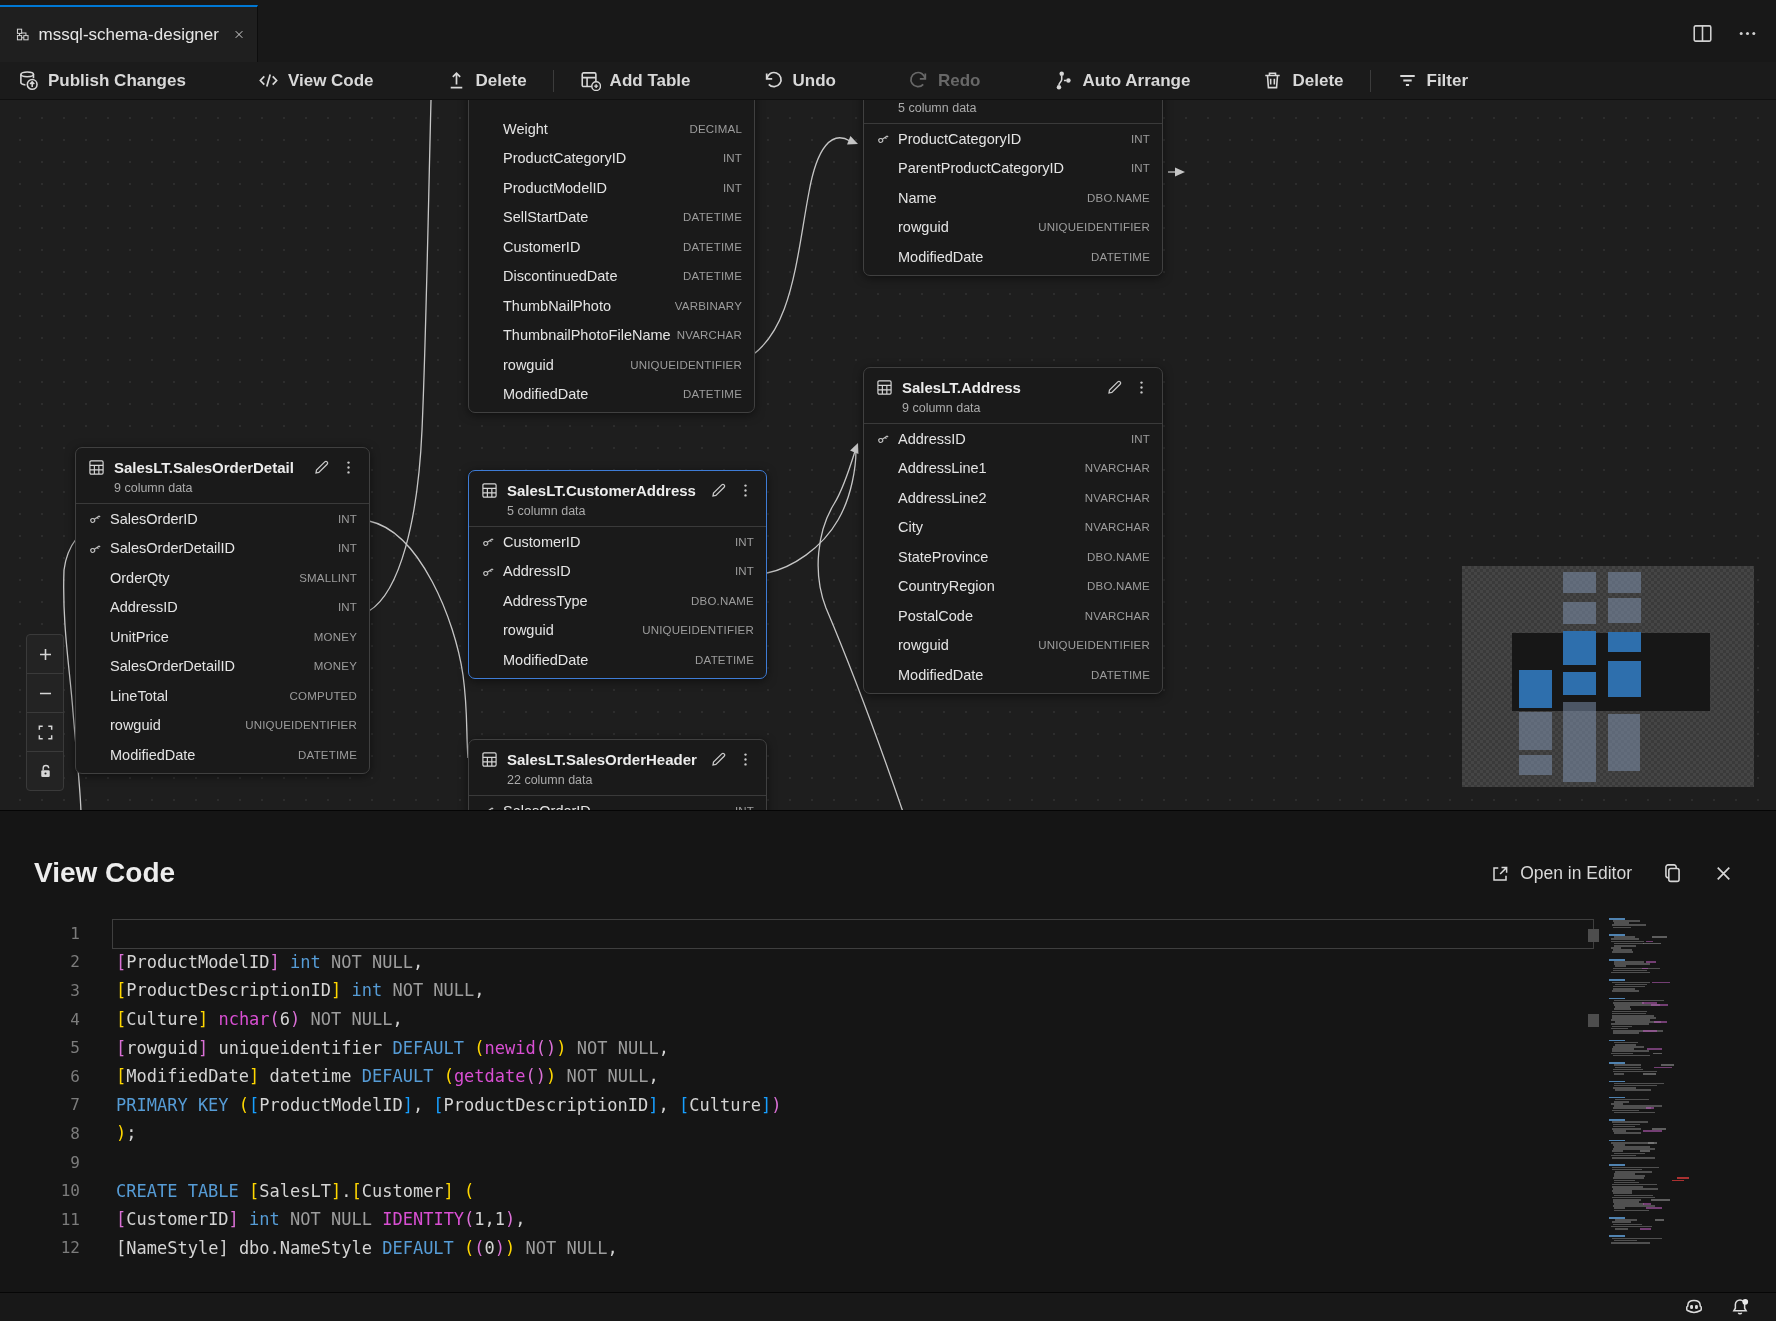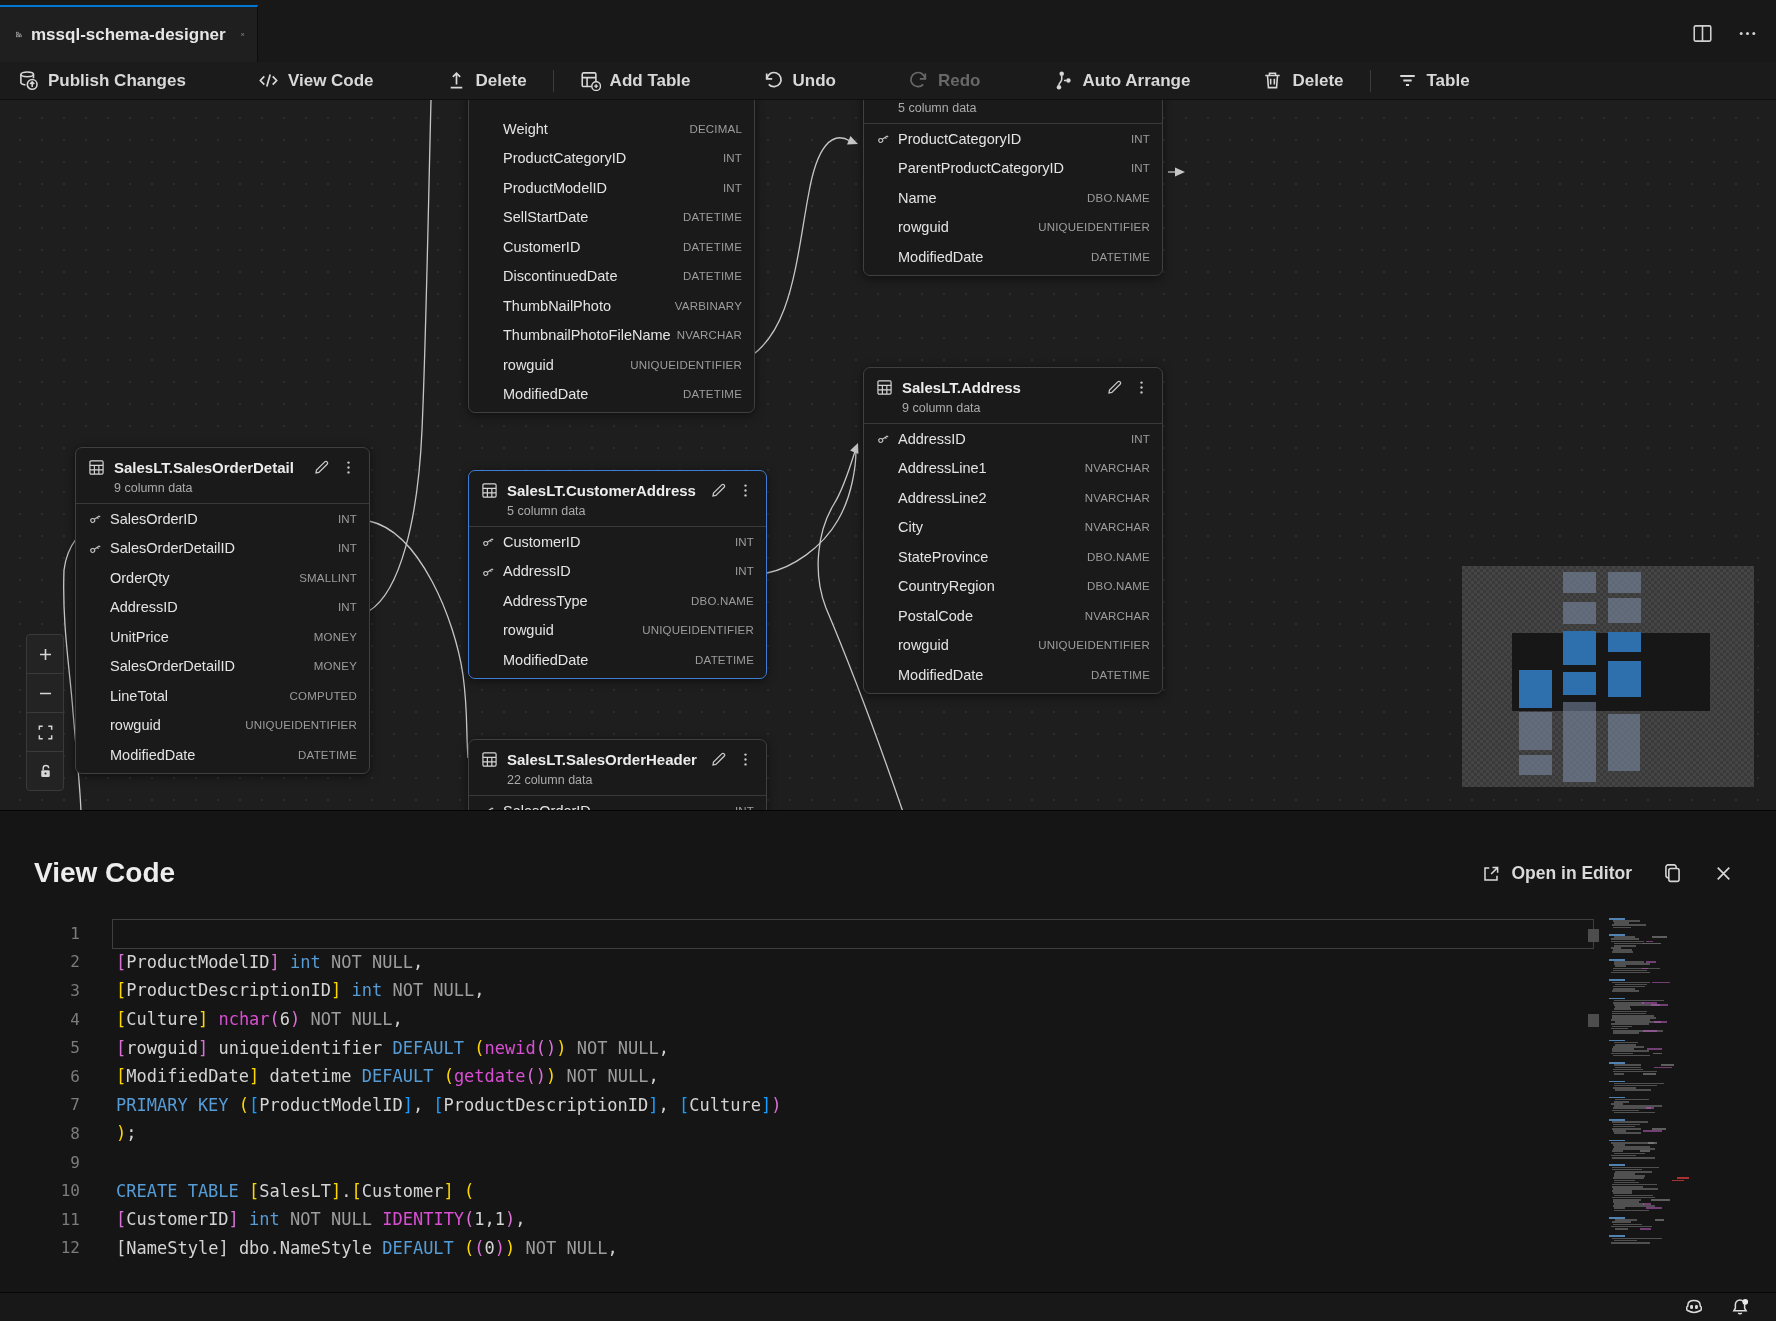--- a/index.html
+++ b/index.html
@@ -4,21 +4,21 @@
 <style>
   html,body{margin:0;padding:0;background:#111;}
   #app{position:relative;width:1776px;height:1321px;background:#1e1e1e;overflow:hidden;
        font-family:"Liberation Sans","DejaVu Sans",sans-serif;color:#d8d8d8;}
   
   #tabbar{position:absolute;left:0;top:0;width:1776px;height:62px;background:#181818;}
   #tab{position:absolute;left:0;top:5px;width:258px;height:57px;background:#1f1f1f;
        border-top:2px solid #0078d4;border-right:1px solid #0d0d0d;display:flex;align-items:center;
        padding:0 12px 0 16px;box-sizing:border-box;cursor:pointer;}
   #tab .ic{color:#d4d4d4}
-  #tab-title{font-size:17px;color:#e6e6e6;margin-left:9px;white-space:nowrap;font-weight:bold;}
+  #tab-title{font-size:17px;color:#e6e6e6;margin-left:9px;white-space:nowrap;}
   #tab-close{margin-left:14px;color:#c9c9c9;width:17px;height:17px;}
   #editor-actions{position:absolute;right:18px;top:5px;height:57px;display:flex;align-items:center;gap:24px;}
   #editor-actions .abtn{width:21px;height:21px;color:#d0d0d0;cursor:pointer;}
   
   #toolbar{position:absolute;left:0;top:62px;width:1776px;height:38px;background:#1b1b1b;
            border-bottom:1px solid #101010;display:flex;align-items:center;padding-left:18px;box-sizing:border-box;}
   .tbtn{display:flex;align-items:center;margin-right:72px;cursor:pointer;color:#d8d8d8;}
   .tbtn .ic{width:21px;height:21px;margin-right:9px;}
   .tlabel{font-size:17px;font-weight:600;white-space:nowrap;}
   .tbtn.disabled{color:#686868;cursor:default;}
@@ -60,21 +60,21 @@
   #minimap .vp{position:absolute;background:#171717;}
   #minimap .mrect{position:absolute;}
   #minimap .mrect.dim{background:rgba(130,150,180,.5);}
   #minimap .mrect.bright{background:#2e6fad;}
   
   #codepanel{position:absolute;left:0;top:810px;width:1776px;height:482px;background:#151515;border-top:1px solid #050505;}
   #panel-title{position:absolute;left:34px;top:46px;font-size:28px;font-weight:700;color:#ededed;}
   #panel-actions{position:absolute;right:42px;top:52px;display:flex;align-items:center;gap:30px;}
   #open-editor{display:flex;align-items:center;gap:10px;cursor:pointer;color:#d9d9d9;}
   #open-editor .ic{width:20px;height:20px;}
-  #open-editor span.lbl{font-size:17.5px;font-weight:700;}
+  #open-editor span.lbl{font-size:17.5px;font-weight:400;}
   .pabtn{width:21px;height:21px;color:#d6d6d6;cursor:pointer;}
   #code-area{position:absolute;left:0;top:108px;width:1590px;}
   .code-line{display:flex;height:28.6px;align-items:center;
              font-family:"DejaVu Sans Mono","Liberation Mono",monospace;font-size:17px;}
   .ln{width:80px;text-align:right;color:#7c7c7c;font-size:16px;flex:none;}
   .lc{padding-left:36px;white-space:pre;}
   #cur-line{position:absolute;left:112px;top:0;width:1480px;height:28px;border:1px solid #3f3f3f;pointer-events:none;}
   .tk-kw{color:#569cd6;} .tk-pl{color:#d4d4d4;} .tk-gr{color:#9d9d9d;} .tk-fn{color:#d94fd3;}
   .tk-b1{color:#ffd700;} .tk-b2{color:#da70d6;} .tk-b3{color:#179fff;}
   #code-minimap{position:absolute;left:1609px;top:105px;width:80px;height:344px;overflow:hidden;}
@@ -227,21 +227,21 @@
       </div>
       <div class="tsep"></div>
       <div class="tbtn">
         <span class="ic">
           <svg viewBox="0 0 16 16">
             <g stroke="currentColor" stroke-width="1.4" fill="none">
               <path d="M2.5 4.6h11M4.8 8h6.4M6.8 11.4h2.4"></path>
             </g>
           </svg>
         </span>
-        <span class="tlabel">Table</span>
+        <span class="tlabel">Filter</span>
       </div>
     </div>
 
   <div id="canvas">
     <svg id="edges" viewBox="0 0 1776 710">
         <path d="M 369 421 C 420 432, 455 520, 463 575 C 468 612, 466 634, 468 658"></path>
         <path d="M 369 511 C 400 492, 418 420, 422 330 C 426 240, 428 120, 431 0"></path>
         <path d="M 200 400 C 120 402, 70 420, 64 470 C 62 525, 70 570, 73 612 C 77 660, 80 685, 81 712"></path>
         <path d="M 740 262 C 792 240, 796 160, 809 92 C 817 47, 832 30, 850 41"></path>
         <polygon points="0,0 -10,4.5 -10,-4.5" transform="translate(858,44) rotate(22)"></polygon>

